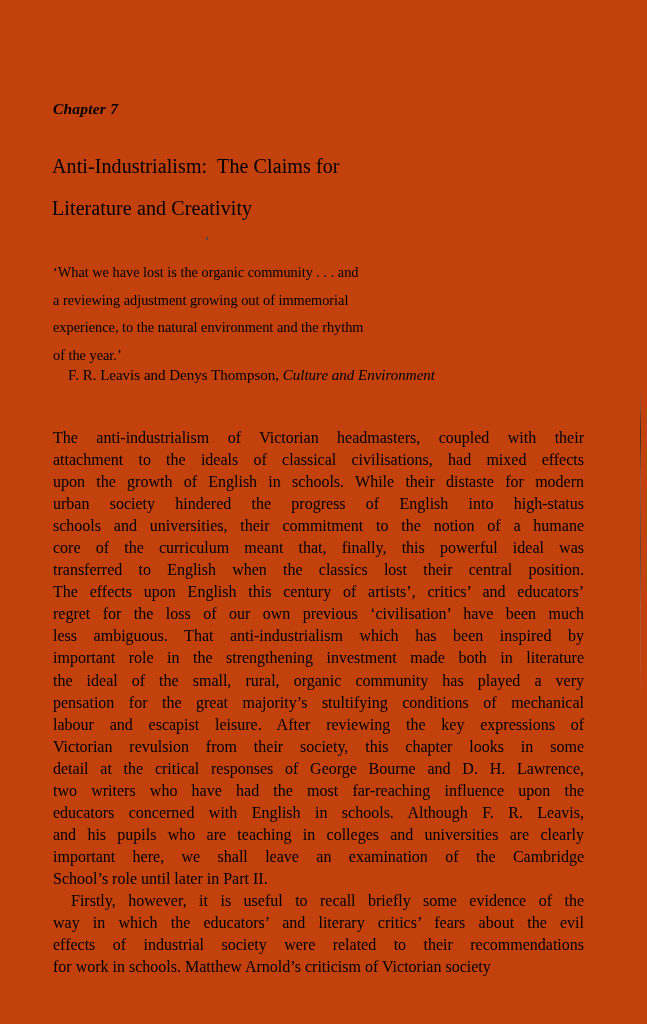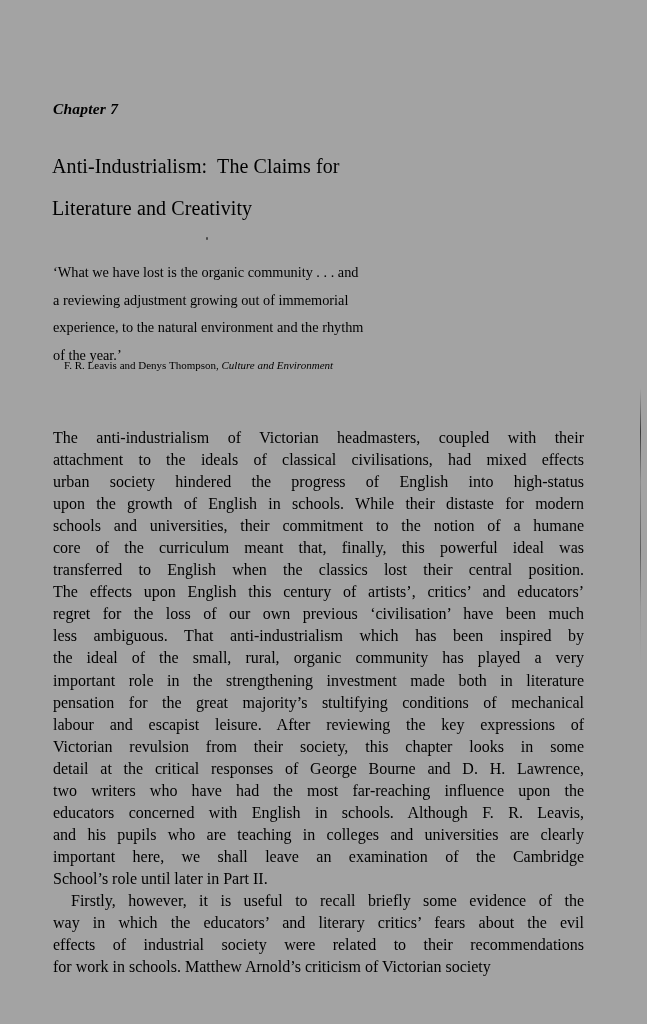--- a/index.html
+++ b/index.html
@@ -14,21 +14,21 @@
     position: relative;
     overflow: hidden;
     font-family: "Liberation Serif", "DejaVu Serif", serif;
     color: #000000;
     -webkit-font-smoothing: antialiased;
   }
 
   .page {
     position: absolute;
     inset: 0;
-    background: #a3a3a3;
+    background: #c2410c;
   }
 
   
   .chapter-label {
     position: absolute;
     left: 53px;
     top: 100px;
     font-style: italic;
     font-weight: bold;
     font-size: 15.5px;
@@ -55,22 +55,22 @@
     top: 256px;
     width: 470px;
     font-size: 14.3px;
     line-height: 21.5px;
   }
   .epigraph .eline { display: block; white-space: pre; margin-top: 6px; }
 
   .epigraph-attrib {
     position: absolute;
     left: 53px;
-    top: 334px;
-    font-size: 11px;
+    top: 344px;
+    font-size: 15px;
     line-height: 21px;
     white-space: pre;
   }
   .epigraph-attrib .work { font-style: italic; }
 
   
   .body-block {
     position: absolute;
     left: 53px;
     top: 427px;
@@ -140,30 +140,30 @@
   </div>
 
   <div class="epigraph-attrib">
     <span>F. R. Leavis and Denys Thompson, </span><span class="work">Culture and Environment</span>
   </div>
 
   <div class="body-block" id="body-block">
       <p class="para">
         <span class="ln">The anti-industrialism of Victorian headmasters, coupled with their</span>
         <span class="ln">attachment to the ideals of classical civilisations, had mixed effects</span>
+        <span class="ln">upon the growth of English in schools. While their distaste for modern</span>
         <span class="ln">urban society hindered the progress of English into high-status</span>
-        <span class="ln">upon the growth of English in schools. While their distaste for modern</span>
         <span class="ln">schools and universities, their commitment to the notion of a humane</span>
         <span class="ln">core of the curriculum meant that, finally, this powerful ideal was</span>
         <span class="ln">transferred to English when the classics lost their central position.</span>
         <span class="ln">The effects upon English this century of artists’, critics’ and educators’</span>
         <span class="ln">regret for the loss of our own previous ‘civilisation’ have been much</span>
         <span class="ln">less ambiguous. That anti-industrialism which has been inspired by</span>
+        <span class="ln">important role in the strengthening investment made both in literature</span>
         <span class="ln">the ideal of the small, rural, organic community has played a very</span>
-        <span class="ln">important role in the strengthening investment made both in literature</span>
         <span class="ln">pensation for the great majority’s stultifying conditions of mechanical</span>
         <span class="ln">labour and escapist leisure. After reviewing the key expressions of</span>
         <span class="ln">Victorian revulsion from their society, this chapter looks in some</span>
         <span class="ln">detail at the critical responses of George Bourne and D. H. Lawrence,</span>
         <span class="ln">two writers who have had the most far-reaching influence upon the</span>
         <span class="ln">educators concerned with English in schools. Although F. R. Leavis,</span>
         <span class="ln">and his pupils who are teaching in colleges and universities are clearly</span>
         <span class="ln">important here, we shall leave an examination of the Cambridge</span>
         <span class="ln last">School’s role until later in Part II.</span>
       </p>

